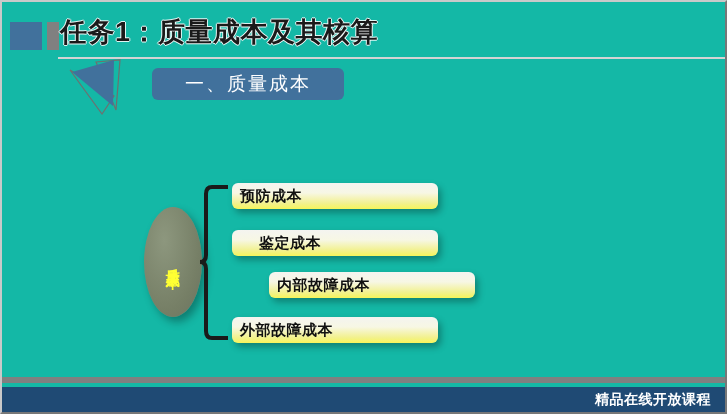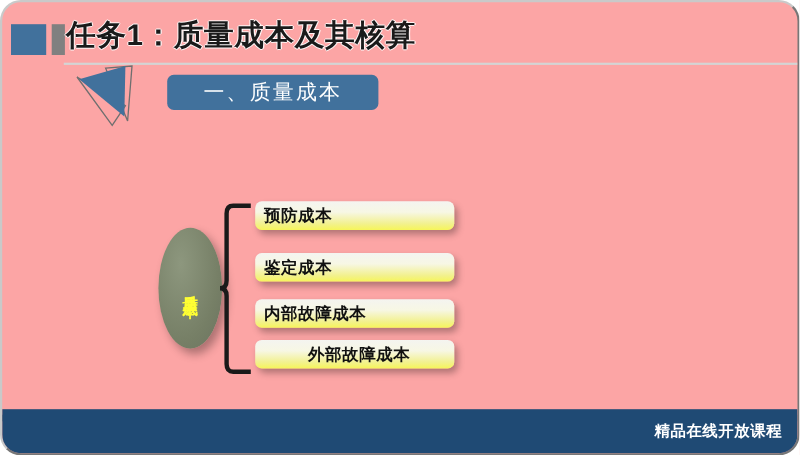--- a/index.html
+++ b/index.html
@@ -9,27 +9,26 @@
     height: 414px;
     background: #ffffff;
     font-family: "Liberation Sans", "DejaVu Sans", sans-serif;
     overflow: hidden;
   }
 
   #slide {
     position: relative;
     width: 727px;
     height: 414px;
-    background: #fca5a5;
+    background: #14b8a6;
     border-left: 2px solid #c9c9c9;
     border-top: 2px solid #c9c9c9;
     border-right: 2px solid #777777;
     border-bottom: 2px solid #777777;
     overflow: hidden;
-    border-radius: 19px;
   }
 
   
   .title-square {
     position: absolute;
     left: 8px;
     top: 20px;
     width: 32px;
     height: 28px;
     background: #41719c;
@@ -139,56 +138,56 @@
     text-align: center;
     writing-mode: vertical-rl;
     letter-spacing: 3px;
   }
 
   .brace { position: absolute; left: 64px; top: 4px; }
 
   .box {
     position: absolute;
     left: 100px;
-    width: 181px;
+    width: 206px;
     height: 26px;
     border-radius: 6px;
     background: linear-gradient(to bottom, #f4f4f0 0%, #f7f7e4 38%, #f2f18f 78%, #f6f55a 100%);
     box-shadow: 3px 4px 7px rgba(0,0,0,0.30);
     display: flex;
     align-items: center;
   }
   .box-label {
     padding-left: 8px;
     font-size: 15px;
     font-weight: bold;
     color: #111111;
     white-space: nowrap;
     letter-spacing: 0.5px;
   }
   .box-0 { top: 6px; }
-  .box-1 { top: 53px; }
-  .box-2 { top: 95px; }
-  .box-3 { top: 132px; padding-left: 40px; }
+  .box-1 { top: 53px; padding-left: 19px; }
+  .box-2 { top: 95px; margin-left: 37px; }
+  .box-3 { top: 140px; }
 
   
   .footer-gray {
     position: absolute;
     left: 0;
     bottom: 29px;
     width: 723px;
     height: 6px;
     background: #808080;
   }
   .footer-bar {
     position: absolute;
     left: 0;
     bottom: 0;
     width: 723px;
-    height: 40px;
+    height: 25px;
     background: #1f4a74;
     display: flex;
     align-items: center;
     justify-content: flex-end;
   }
   .footer-label {
     color: #ffffff;
     font-size: 14px;
     font-weight: bold;
     letter-spacing: 0.5px;

